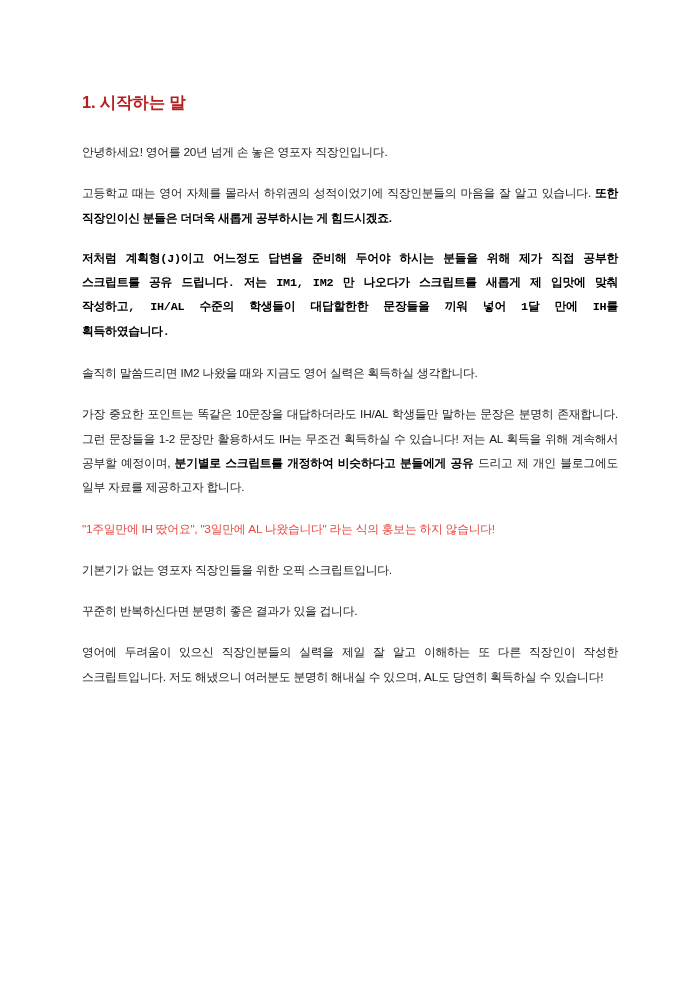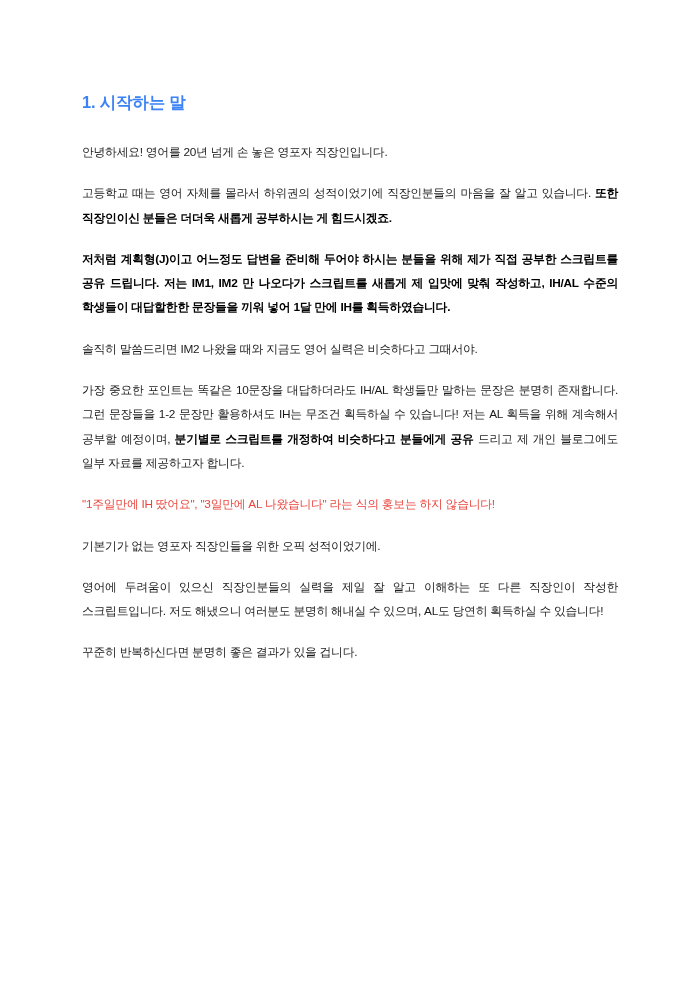--- a/index.html
+++ b/index.html
@@ -17,37 +17,38 @@
     position: relative;
     width: 700px;
     height: 1000px;
     box-sizing: border-box;
     padding: 92px 82px 40px 82px;
     background: #ffffff;
   }
   .doc-title {
     font-size: 16.5px;
     font-weight: bold;
-    color: #3b82f6;
+    color: #b91c1c;
     margin: 0 0 26px 0;
     letter-spacing: -0.2px;
   }
   .para {
     font-size: 11.8px;
     line-height: 2.06;
     color: #1a1a1a;
     margin: 8px 0 17px 0;
     text-align: justify;
     text-justify: inter-character;
     letter-spacing: -0.25px;
     word-break: keep-all;
   }
   .para.bold {
     font-weight: bold;
     color: #000000;
+    font-family: Liberation Mono, monospace;
   }
   .para.red {
     color: #e8453c;
   }
   .rich b {
     font-weight: bold;
     color: #000000;
   }
 </style>
 </head>
@@ -57,25 +58,25 @@
 
   <h1 class="doc-title">1. 시작하는 말</h1>
 
   <p class="para">안녕하세요! 영어를 20년 넘게 손 놓은 영포자 직장인입니다.</p>
 
 
   <p class="para rich"><span>고등학교 때는 영어 자체를 몰라서 하위권의 성적이었기에 직장인분들의 마음을 잘 알고 있습니다. </span><b>또한 직장인이신 분들은 더더욱 새롭게 공부하시는 게 힘드시겠죠.</b></p>
 
   <p class="para bold">저처럼 계획형(J)이고 어느정도 답변을 준비해 두어야 하시는 분들을 위해 제가 직접 공부한 스크립트를 공유 드립니다. 저는 IM1, IM2 만 나오다가 스크립트를 새롭게 제 입맛에 맞춰 작성하고, IH/AL 수준의 학생들이 대답할한한 문장들을 끼워 넣어 1달 만에 IH를 획득하였습니다.</p>
 
-  <p class="para">솔직히 말씀드리면 IM2 나왔을 때와 지금도 영어 실력은 비슷하다고 그때서야.</p>
+  <p class="para">솔직히 말씀드리면 IM2 나왔을 때와 지금도 영어 실력은 획득하실 생각합니다.</p>
 
   <p class="para rich"><span>가장 중요한 포인트는 똑같은 10문장을 대답하더라도 IH/AL 학생들만 말하는 문장은 분명히 존재합니다. 그런 문장들을 1-2 문장만 활용하셔도 IH는 무조건 획득하실 수 있습니다! 저는 AL 획득을 위해 계속해서 공부할 예정이며, </span><b>분기별로 스크립트를 개정하여 비슷하다고 분들에게 공유 </b><span>드리고 제 개인 블로그에도 일부 자료를 제공하고자 합니다.</span></p>
 
   <p class="para red">"1주일만에 IH 땄어요", "3일만에 AL 나왔습니다" 라는 식의 홍보는 하지 않습니다!</p>
 
-  <p class="para">기본기가 없는 영포자 직장인들을 위한 오픽 성적이었기에.</p>
+  <p class="para">기본기가 없는 영포자 직장인들을 위한 오픽 스크립트입니다.</p>
+
+  <p class="para">꾸준히 반복하신다면 분명히 좋은 결과가 있을 겁니다.</p>
 
   <p class="para">영어에 두려움이 있으신 직장인분들의 실력을 제일 잘 알고 이해하는 또 다른 직장인이 작성한 스크립트입니다. 저도 해냈으니 여러분도 분명히 해내실 수 있으며, AL도 당연히 획득하실 수 있습니다!</p>
-
-  <p class="para">꾸준히 반복하신다면 분명히 좋은 결과가 있을 겁니다.</p>
 
 </div>
 
 </body></html>

